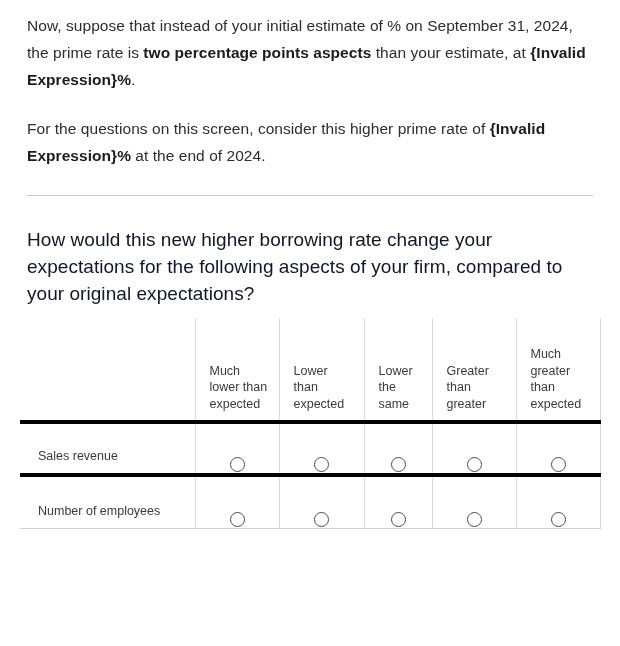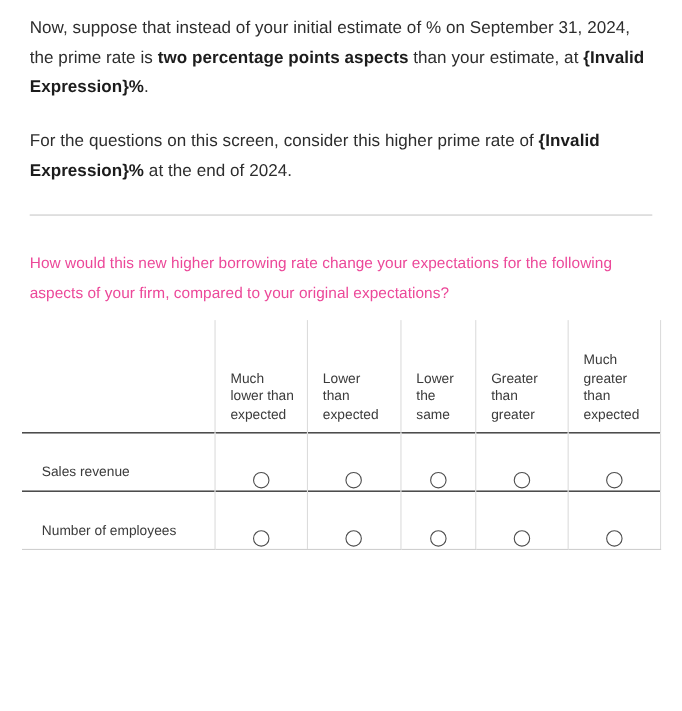--- a/index.html
+++ b/index.html
@@ -47,23 +47,23 @@
   .divider {
     margin: 26px 27px 0 27px;
     height: 1px;
     background: #c8c8c8;
     border: 0;
   }
 
   
   .question {
     padding: 30px 27px 0 27px;
-    font-size: 14px;
+    font-size: 19px;
     line-height: 27px;
-    color: #ec4899;
+    color: #0f172a;
     letter-spacing: 0.05px;
     margin: 0;
   }
 
   
   .matrix-wrap {
     padding: 11px 20px 0 20px;
   }
   table.matrix {
     width: 580px;
@@ -99,21 +99,21 @@
     color: #3b3b3b;
     text-align: left;
     box-sizing: border-box;
   }
   thead th.opt.last {
     border-right: 1px solid #dcdcdc;
   }
 
   
   tbody td {
-    border-top: 1px solid #000000;
+    border-top: 4px solid #000000;
     vertical-align: middle;
     box-sizing: border-box;
   }
   tbody tr:last-child td {
     border-bottom: 1px solid #cfcfcf;
   }
   tbody td.rowlabel {
     padding: 8px 12px 8px 18px;
     font-size: 12.5px;
     line-height: 17px;

